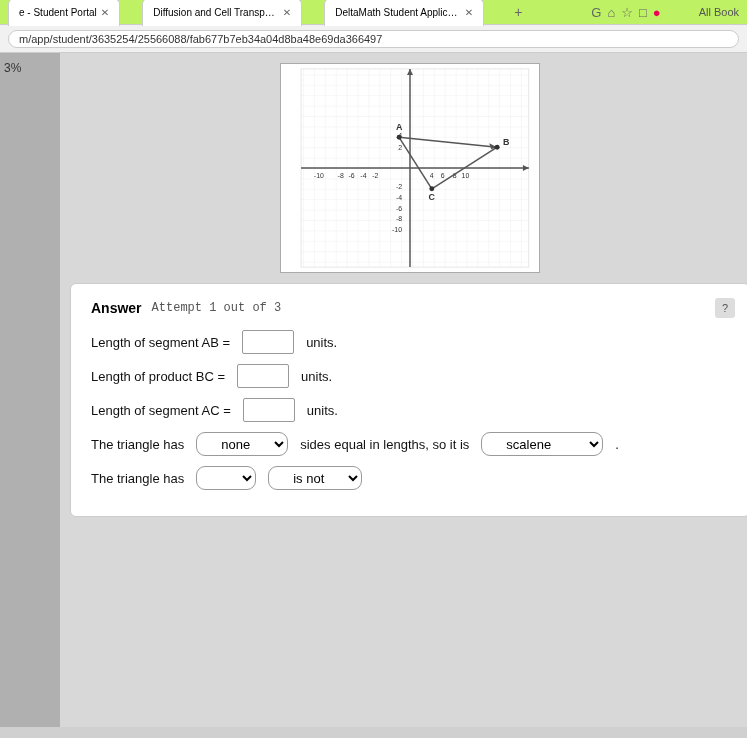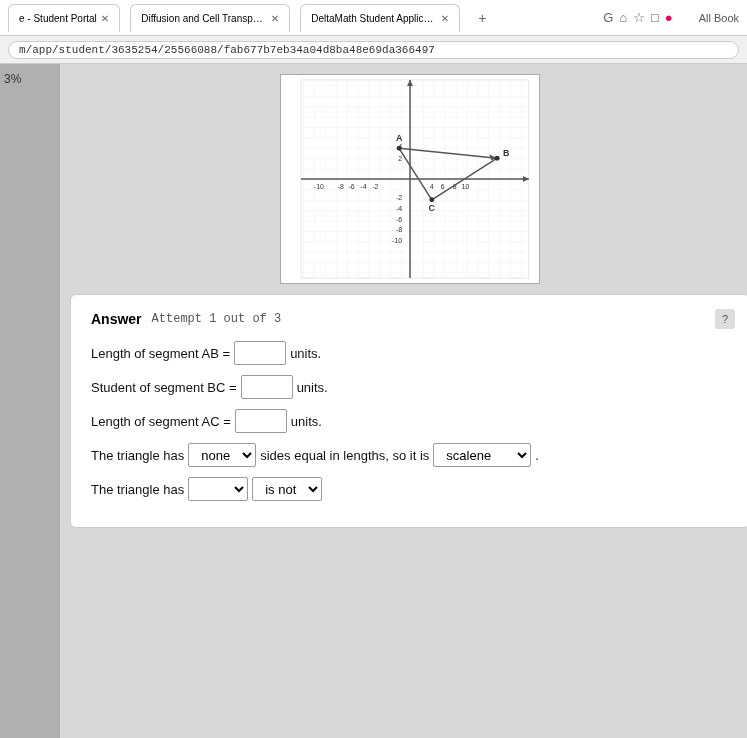--- a/index.html
+++ b/index.html
@@ -6,27 +6,27 @@
     body {
       font-family: Arial, sans-serif;
       background: #d0d0d0;
       width: 747px;
       min-height: 738px;
       overflow: hidden;
     }
 
     
     .browser-bar {
-      background: #ffffff;
+      background: #bef264;
       border-bottom: 1px solid #ccc;
-      height: 36px;
+      height: 25px;
       display: flex;
       align-items: center;
       padding: 0 8px;
-      gap: 10px;
+      gap: 22px;
       font-size: 11px;
     }
     .tab {
       background: white;
       border: 1px solid #ccc;
       border-bottom: none;
       border-radius: 6px 6px 0 0;
       padding: 4px 10px;
       font-size: 11px;
       display: flex;
@@ -71,21 +71,20 @@
       flex: 1;
       background: white;
       border: 1px solid #ccc;
       border-radius: 10px;
       padding: 2px 10px;
       font-size: 11px;
       color: #333;
       overflow: hidden;
       text-overflow: ellipsis;
       white-space: nowrap;
-      font-family: Liberation Mono, monospace;
     }
     .browser-icons {
       display: flex;
       gap: 6px;
       font-size: 13px;
       color: #666;
     }
 
     
     .main-content {
@@ -174,39 +173,39 @@
       font-size: 11px;
       color: #555;
     }
 
     .form-row {
       display: flex;
       align-items: center;
       margin-bottom: 10px;
       font-size: 13px;
       flex-wrap: wrap;
-      gap: 4px;
+      gap: 12px;
     }
 
     .input-box {
       width: 52px;
       height: 24px;
       border: 1px solid #999;
       border-radius: 2px;
       font-size: 13px;
       padding: 0 4px;
       text-align: center;
       background: white;
     }
 
     .select-box {
       border: 1px solid #999;
-      border-radius: 2px;
-      font-size: 13px;
-      padding: 2px 8px;
+      border-radius: 9px;
+      font-size: 13px;
+      padding: 2px 20px;
       background: white;
       height: 24px;
     }
 
     .row-text {
       font-size: 13px;
       color: #111;
     }
 
     
@@ -323,21 +322,21 @@
       </div>
       <div class="help-icon">?</div>
 
       <div class="form-row">
         <span class="row-text">Length of segment AB =</span>
         <input type="text" class="input-box" value="" style="">
         <span class="row-text">units.</span>
       </div>
 
       <div class="form-row">
-        <span class="row-text">Student of segment BC =</span>
+        <span class="row-text">Length of product BC =</span>
         <input type="text" class="input-box" value="" style="">
         <span class="row-text">units.</span>
       </div>
 
       <div class="form-row">
         <span class="row-text">Length of segment AC =</span>
         <input type="text" class="input-box" value="" style="">
         <span class="row-text">units.</span>
       </div>
 

